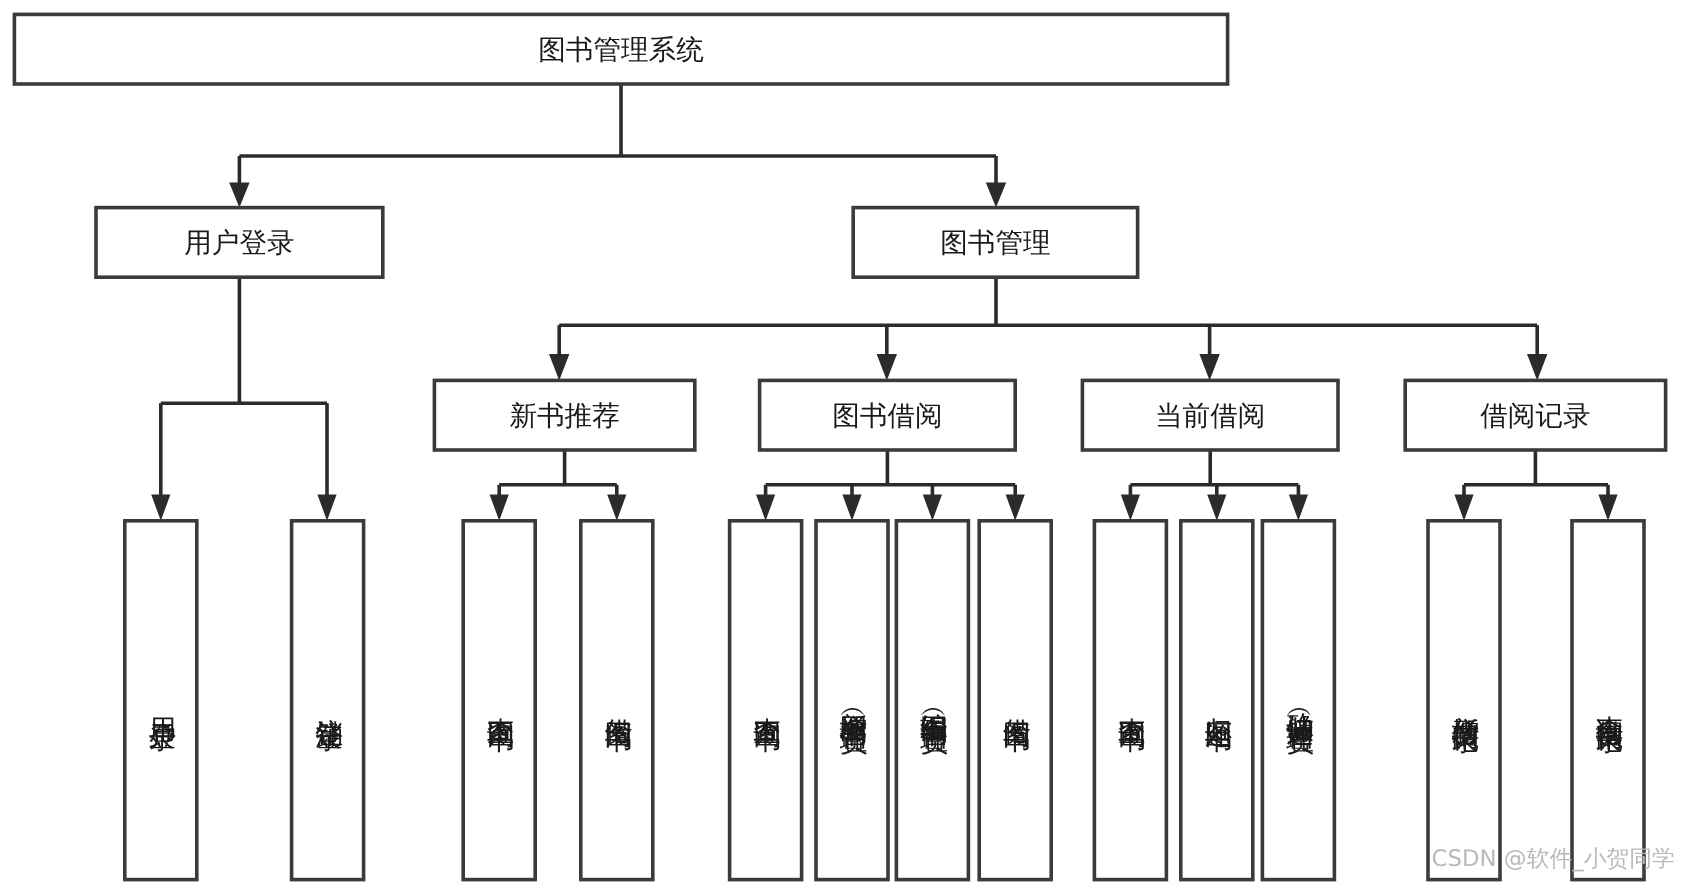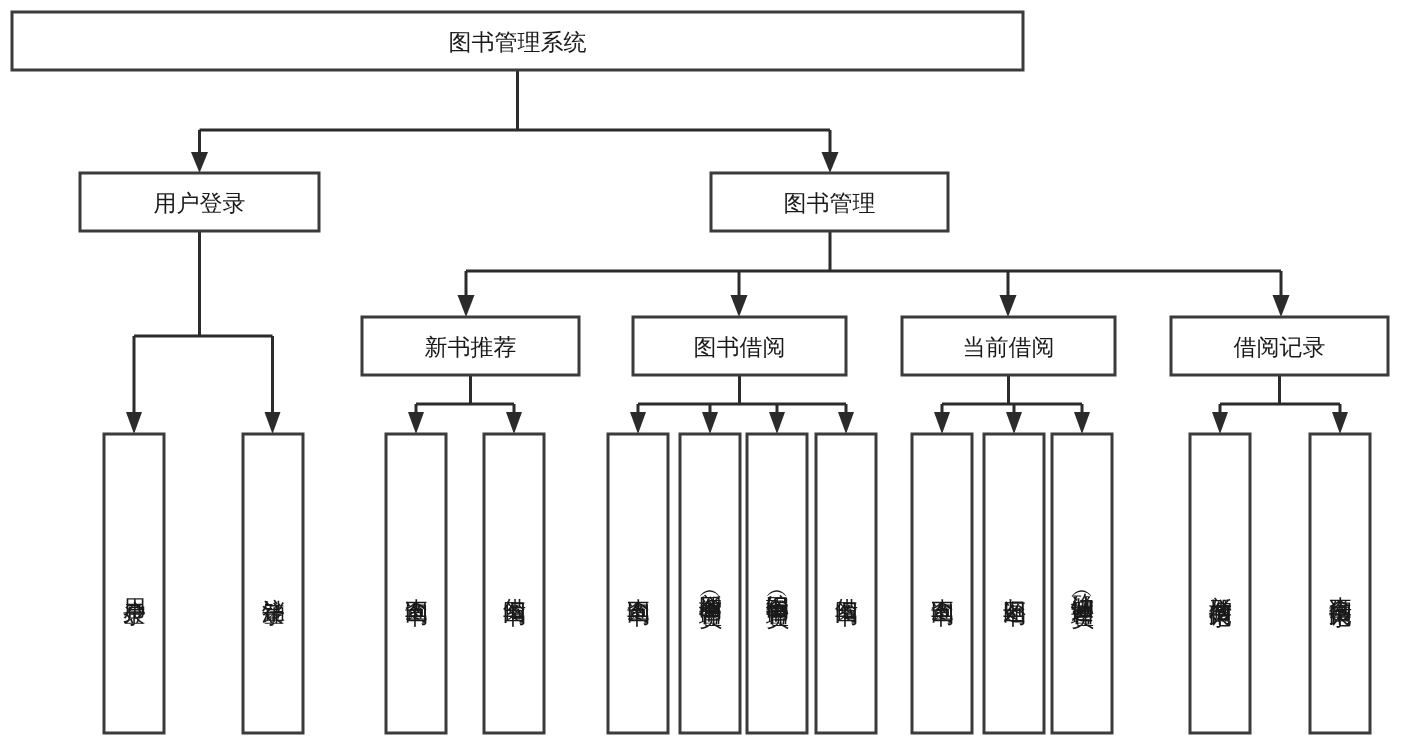--- a/index.html
+++ b/index.html
@@ -212,14 +212,15 @@
   <div class="leaf-label" style="left:747px; top:434px; width:60px; height:299px;">编辑图书（管理员）</div>
   <div class="leaf-label" style="left:816px; top:434px; width:60px; height:299px;">借阅图书</div>
 
   <div class="leaf-label" style="left:912px; top:434px; width:60px; height:299px;">查询图书</div>
   <div class="leaf-label" style="left:984px; top:434px; width:60px; height:299px;">归还图书</div>
   <div class="leaf-label" style="left:1052px; top:434px; width:60px; height:299px;">确认归还（管理员）</div>
 
   <div class="leaf-label" style="left:1190px; top:434px; width:60px; height:299px;">新增借阅记录</div>
   <div class="leaf-label" style="left:1310px; top:434px; width:60px; height:299px;">查询借阅记录</div>
 
+  <div class="watermark" style="left:1193px; top:703px;">CSDN @软件_小贺同学</div>
 
 </div>
 
 </body></html>

